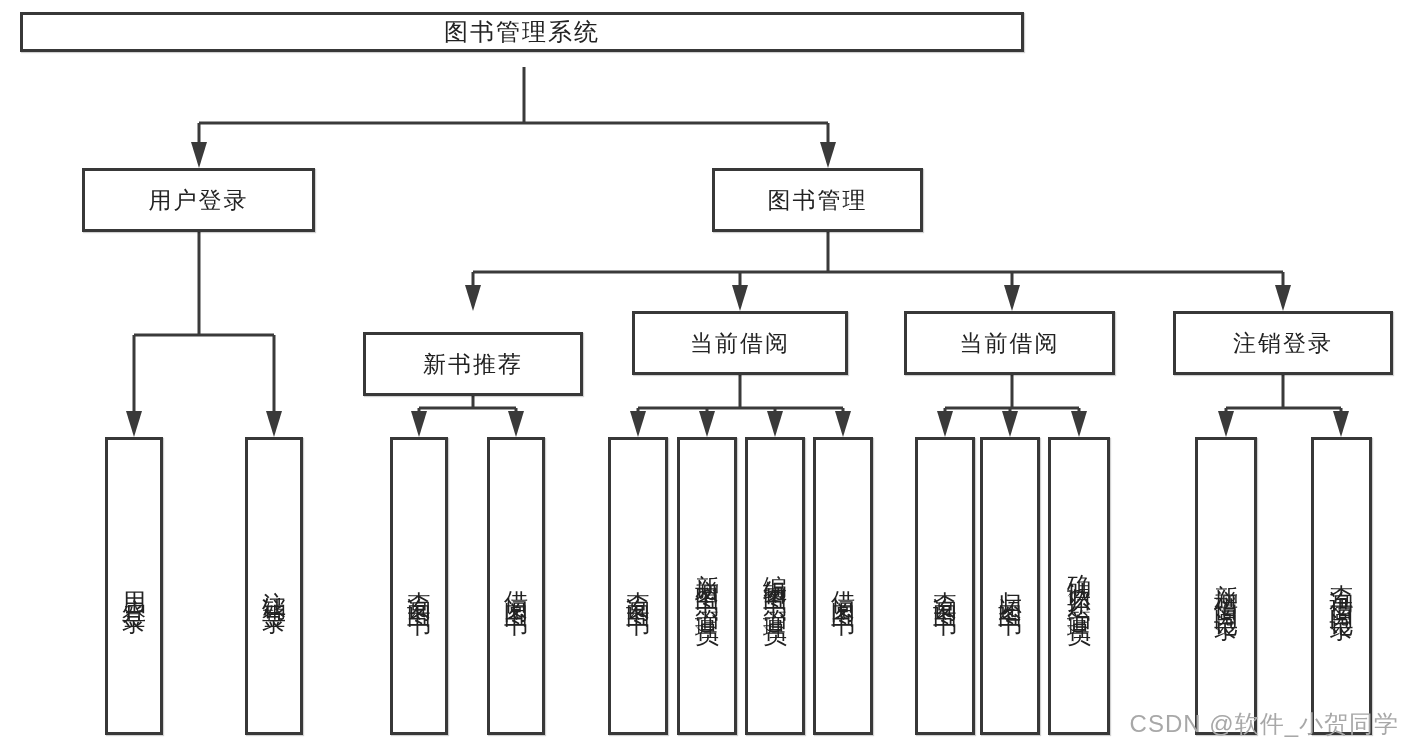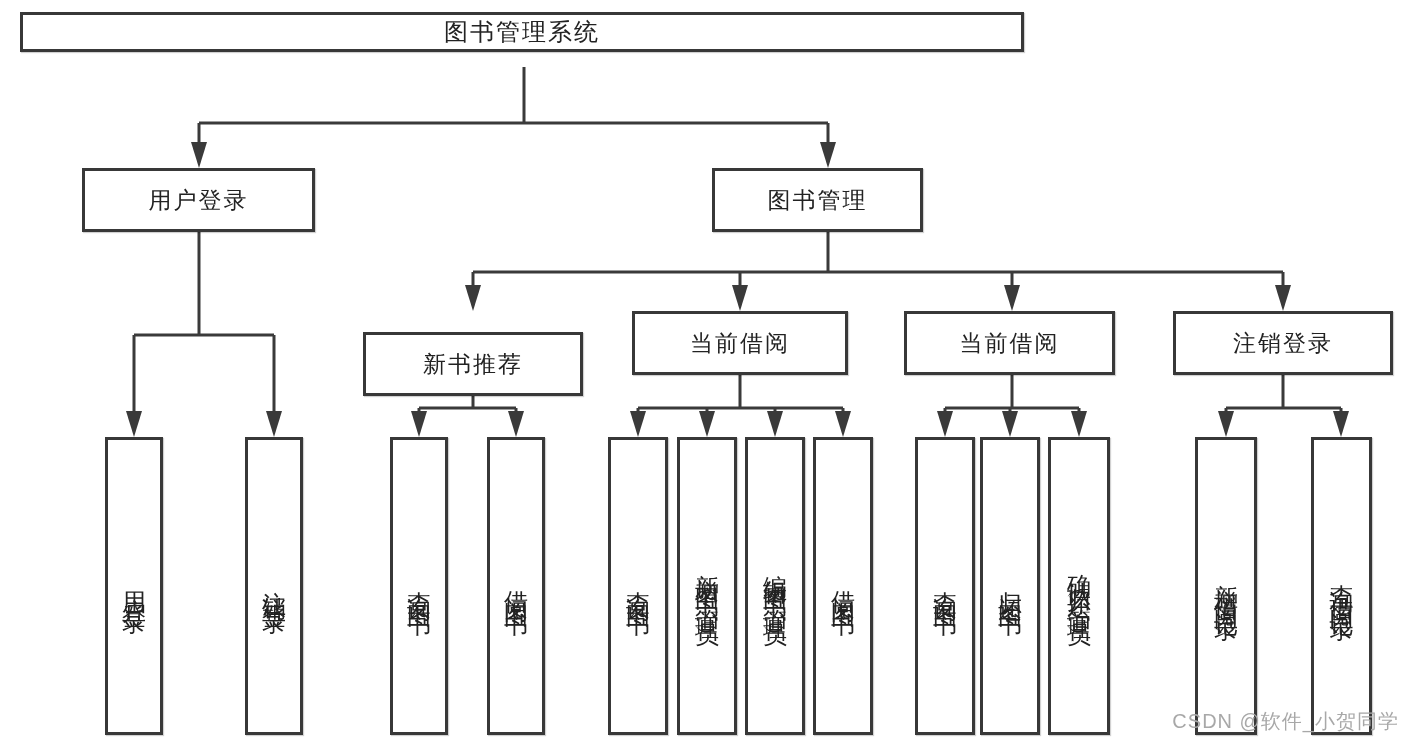--- a/index.html
+++ b/index.html
@@ -43,21 +43,21 @@
     font-size:24px;
     letter-spacing:7px;
     line-height:1;
     color:var(--text);
     max-height:288px;
   }
   .watermark{
     position:absolute;
     top:708px;
     right:6px;
-    font-size:20px;
+    font-size:24px;
     letter-spacing:1px;
     color:var(--watermark);
     white-space:nowrap;
     z-index:5;
     text-align:center;
   }
 </style>
 </head>
 <body>
 

